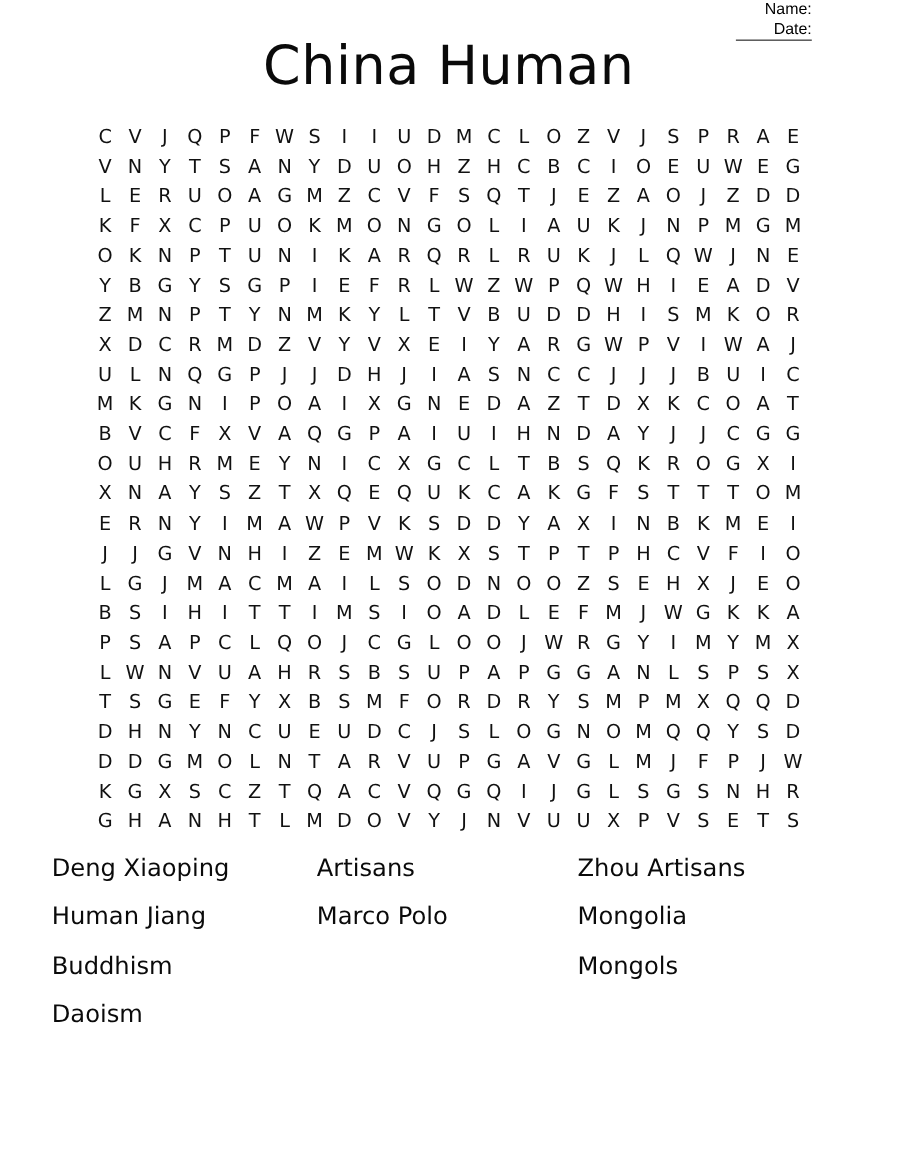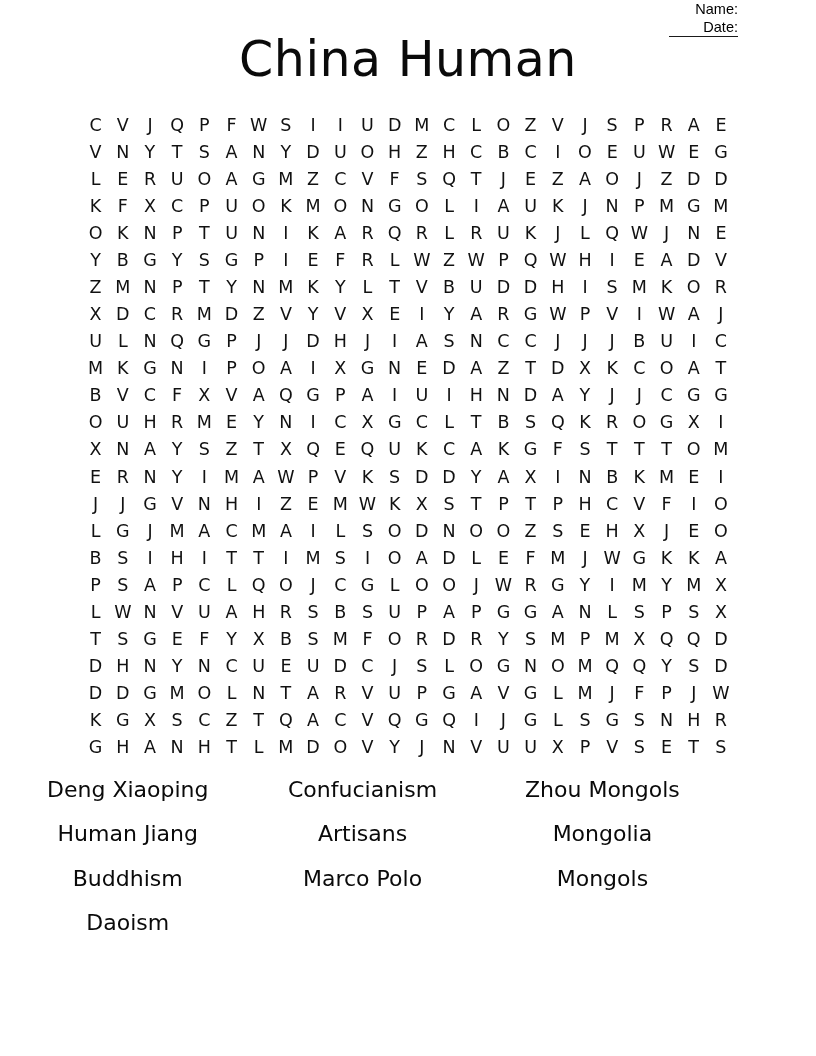--- a/index.html
+++ b/index.html
@@ -41,21 +41,21 @@
     display:grid;
     grid-template-columns:repeat(24, 27.2px);
     grid-auto-rows:27.08px;
   }
   .cell {
     display:flex; align-items:center; justify-content:center;
     font-size:17.5px; color:#111111;
   }
 
   
-  .words { position:absolute; top:777px; left:0; width:100%; height:200px;text-align:center; }
+  .words { position:absolute; top:777px; left:0; width:100%; height:200px; }
   .wcol { position:absolute; top:0; }
   .wcol-1 { left:47px; }
   .wcol-2 { left:288px; }
   .wcol-3 { left:525px; }
   .word {
     height:44.3px;
     font-size:22px; line-height:26px;
     color:#0a0a0a;
     white-space:nowrap;
   }
@@ -654,24 +654,23 @@
     </div>
 
   <div class="words">
     <div class="wcol wcol-1">
         <div class="word">Deng Xiaoping</div>
         <div class="word">Human Jiang</div>
         <div class="word">Buddhism</div>
         <div class="word">Daoism</div>
       </div>
     <div class="wcol wcol-2">
-        <div class="word">Confucianism</div>
         <div class="word">Artisans</div>
         <div class="word">Marco Polo</div>
       </div>
     <div class="wcol wcol-3">
-        <div class="word">Zhou Mongols</div>
+        <div class="word">Zhou Artisans</div>
         <div class="word">Mongolia</div>
         <div class="word">Mongols</div>
       </div>
   </div>
 
 </div>
 
 </body></html>

